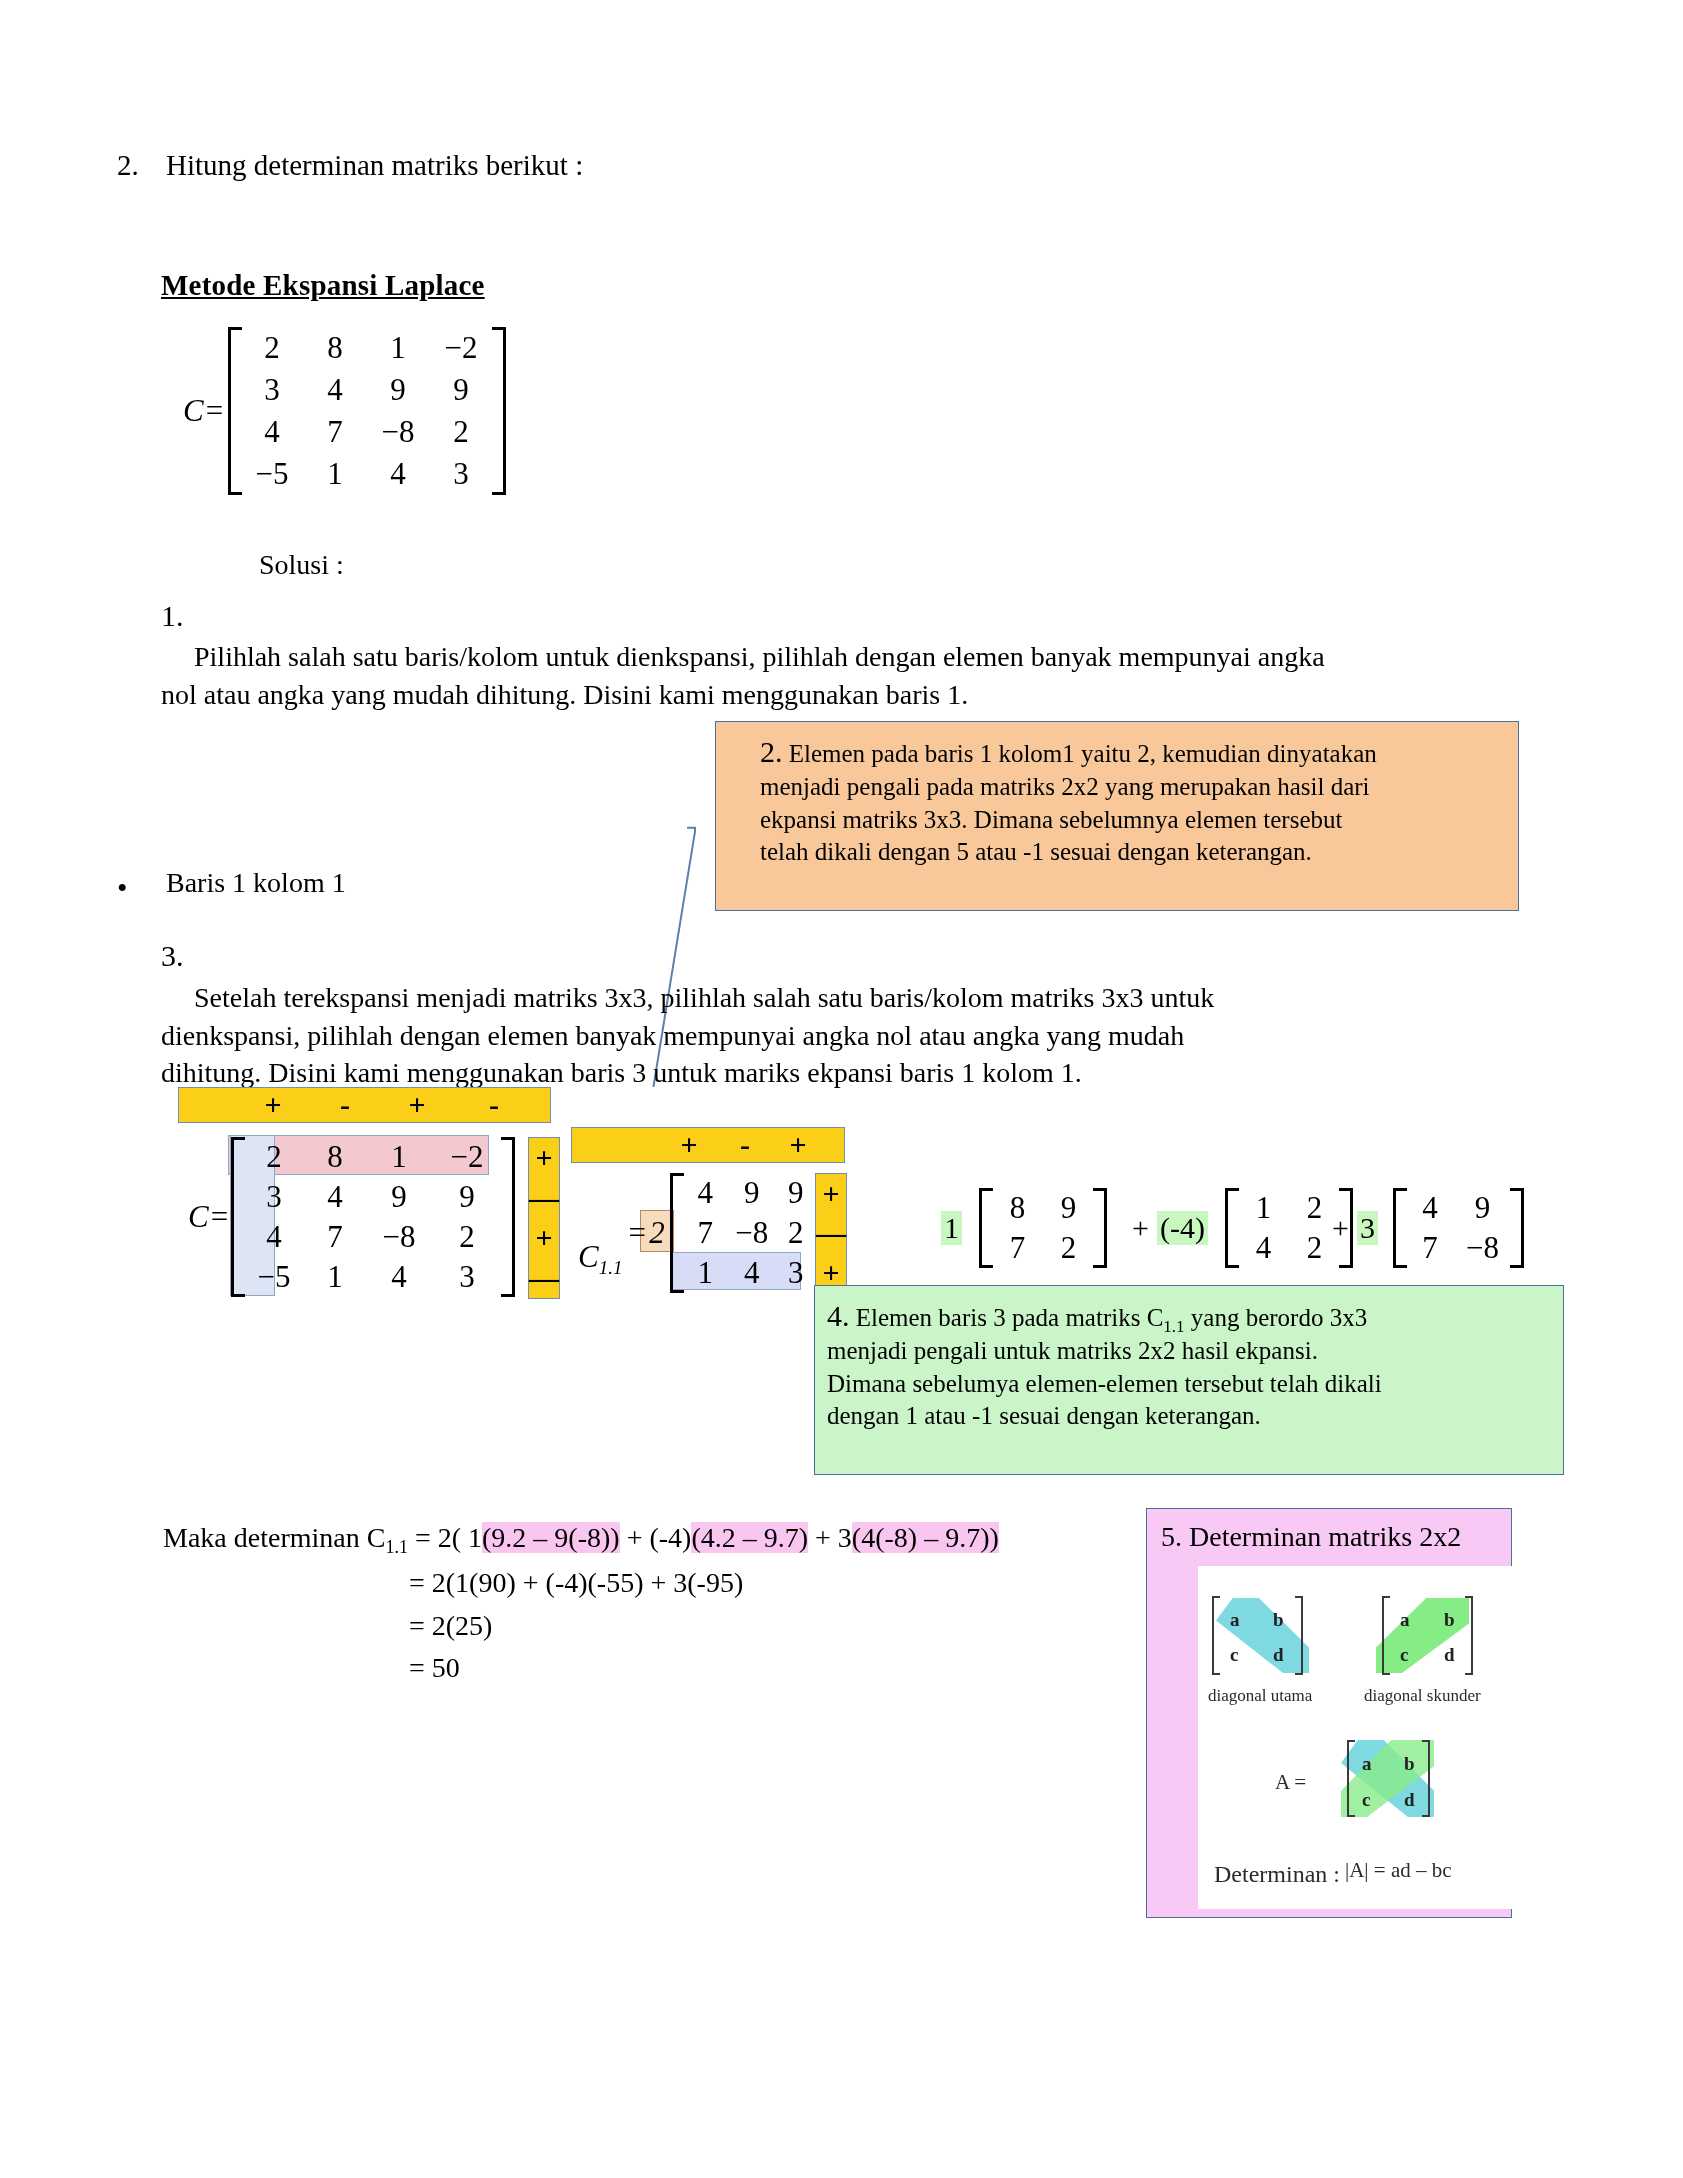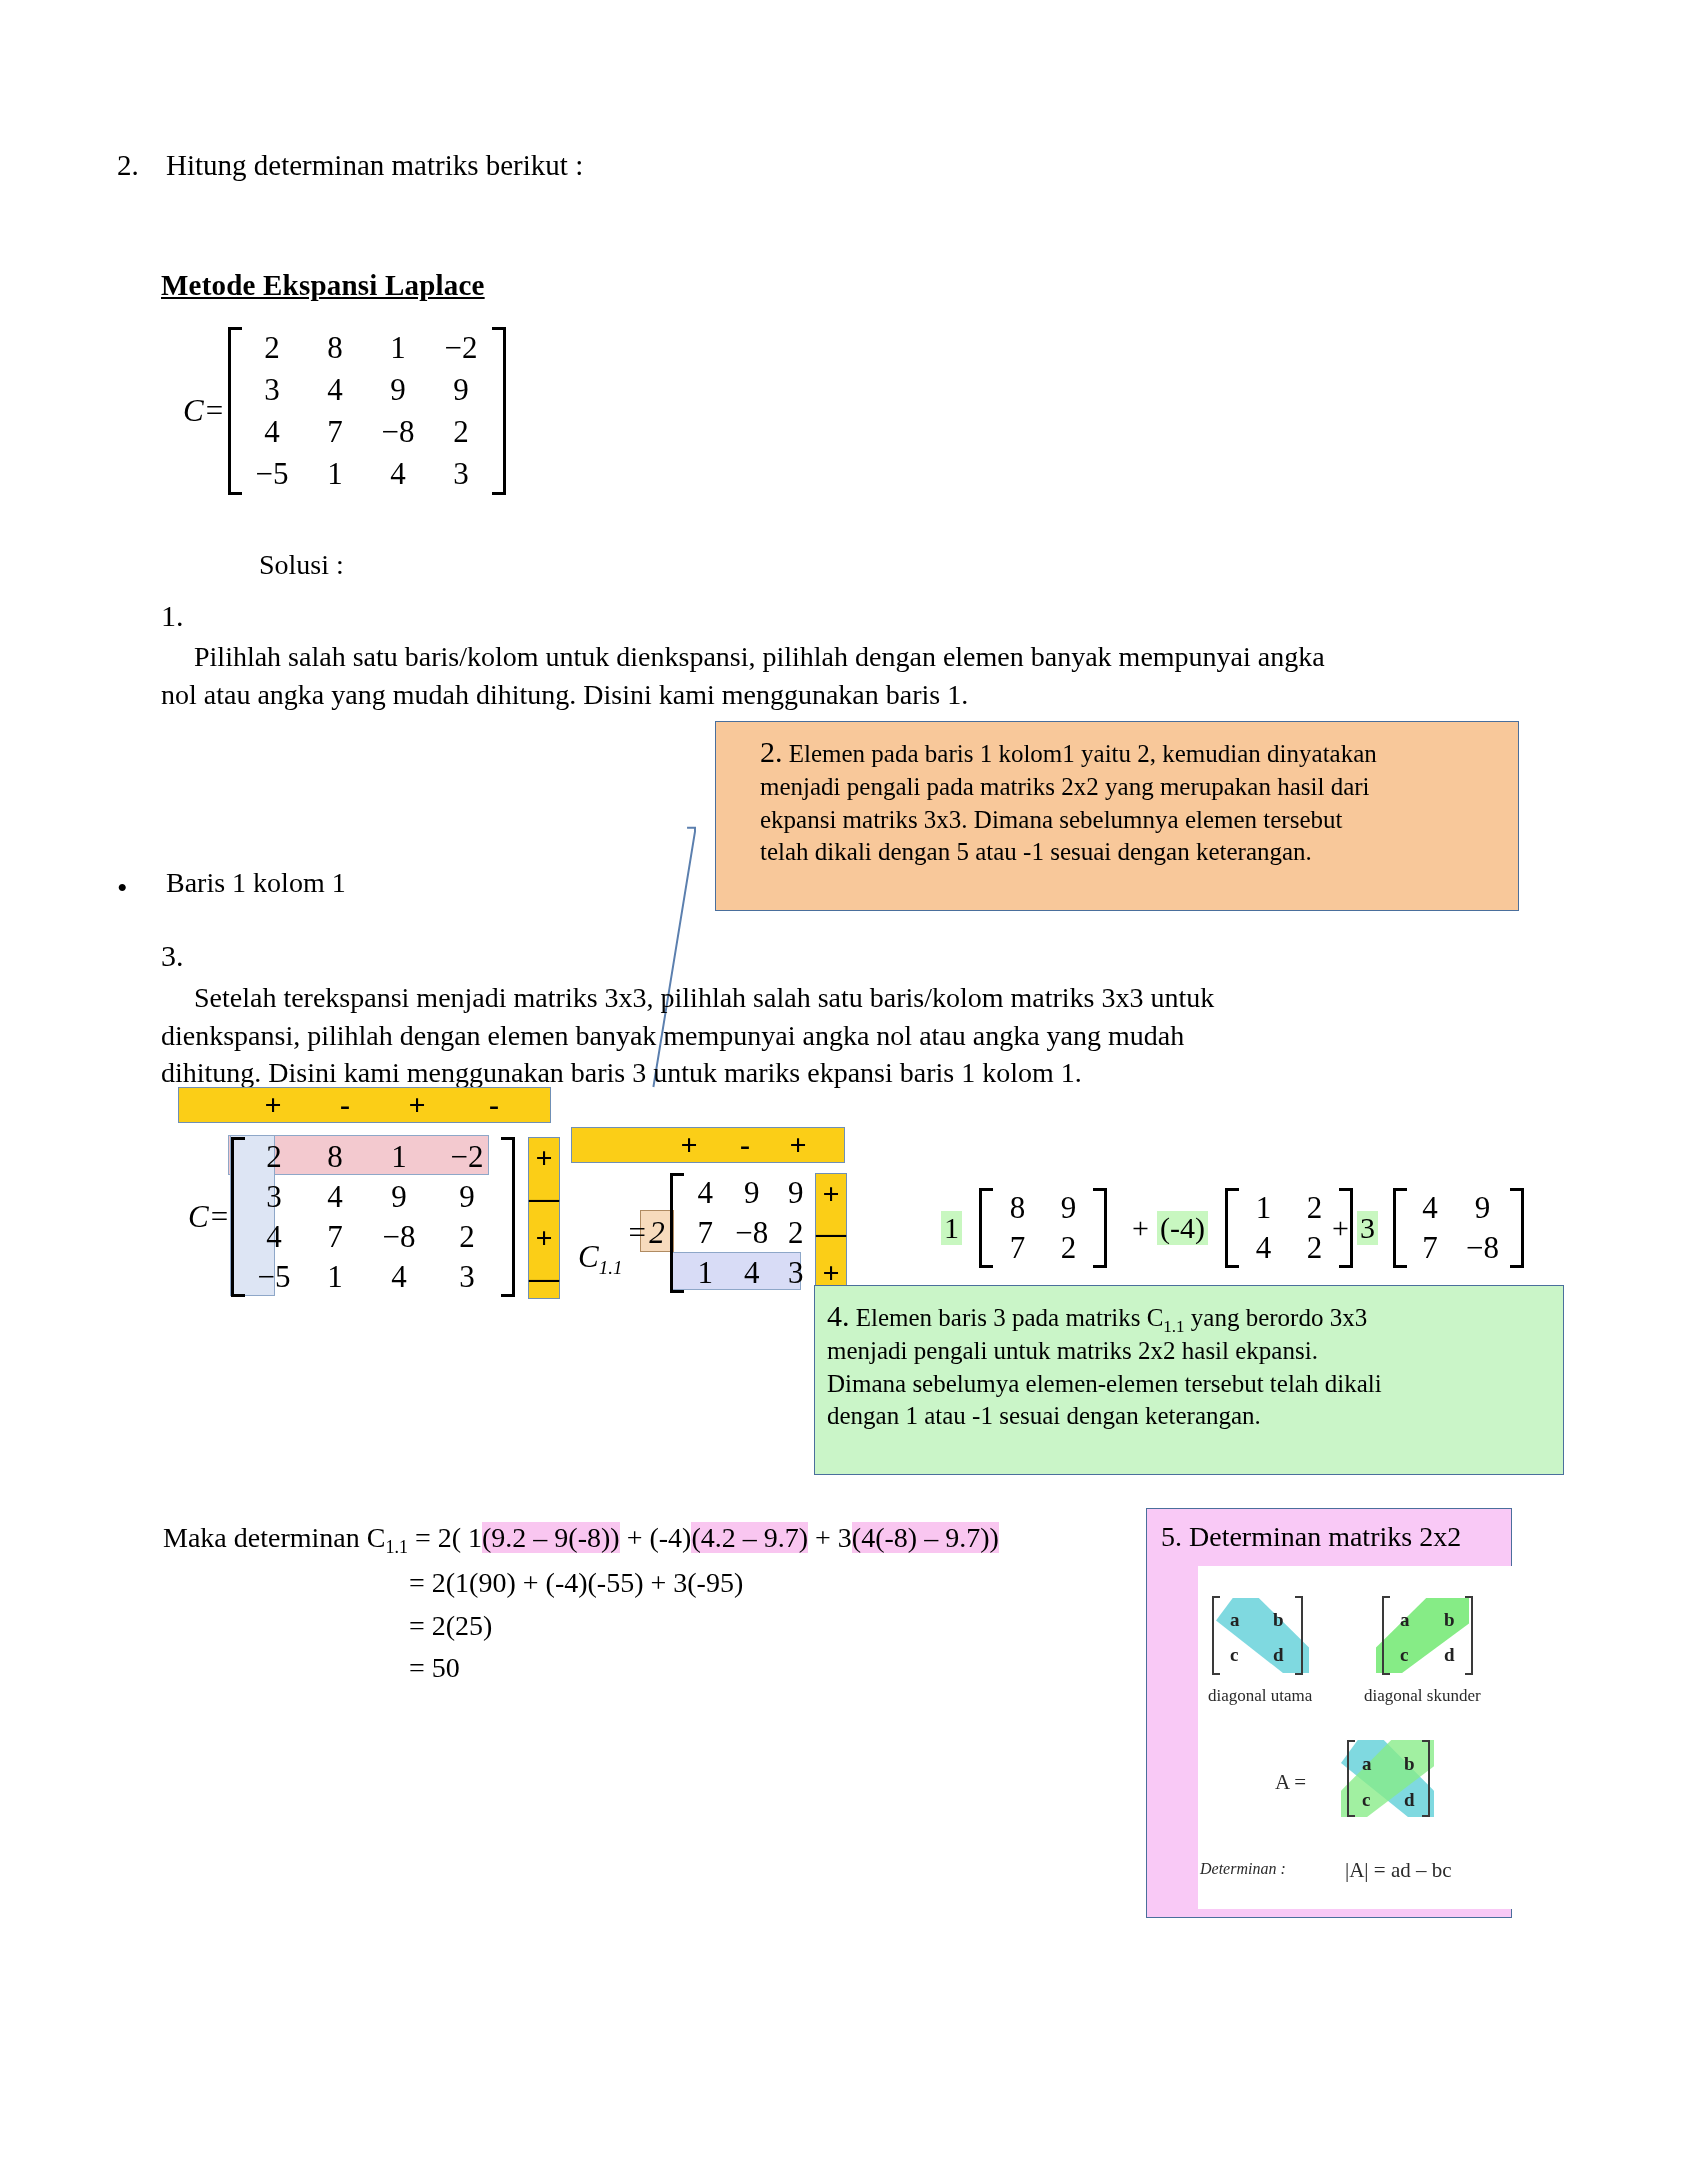--- a/index.html
+++ b/index.html
@@ -371,19 +371,19 @@
       <div class="diag" style="left:143px; top:174px; width:93px; height:77px; background:#7fd9e0;
                   clip-path:polygon(18% 0%, 46% 0%, 100% 66%, 100% 100%, 72% 100%, 0% 30%);"></div>
       <div class="diag" style="left:143px; top:174px; width:93px; height:77px; background:#86ec86; opacity:.78;
                   clip-path:polygon(54% 0%, 100% 0%, 100% 34%, 28% 100%, 0% 100%, 0% 66%);"></div>
       <div class="sqbr" style="left:149px; top:174px; width:83px; height:77px;"></div>
       <div class="cell" style="left:164px; top:186px;">a</div>
       <div class="cell" style="left:206px; top:186px;">b</div>
       <div class="cell" style="left:164px; top:222px;">c</div>
       <div class="cell" style="left:206px; top:222px;">d</div>
 
-      <div class="lbl" style="left:2px; top:293px; font-size:16px;font-style:italic;">Determinan :</div>
+      <div class="lbl" style="left:16px; top:293px; font-size:24px;">Determinan :</div>
       <div class="lbl" style="left:147px; top:291px; font-size:21px;">|A| = ad – bc</div>
     </div>
   </div>
 
 </div>
 
 
 </body></html>

